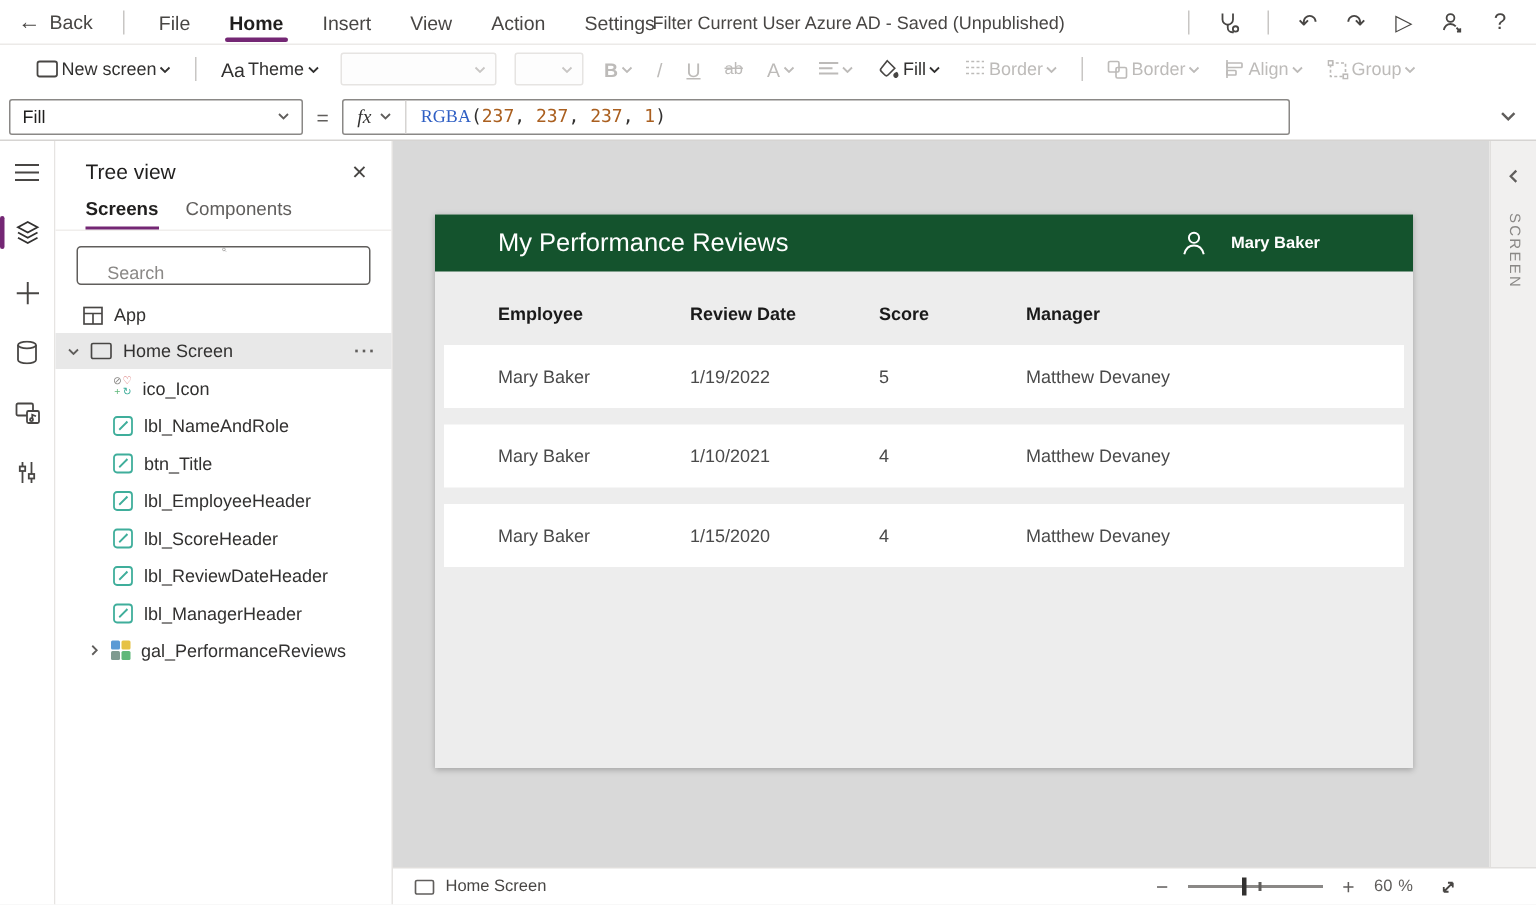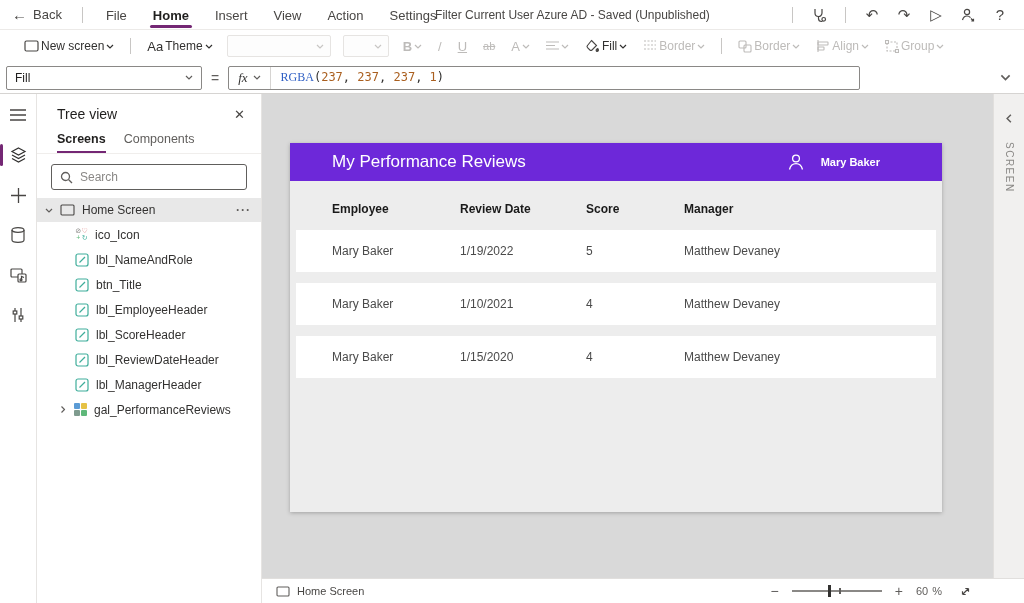--- a/index.html
+++ b/index.html
@@ -53,21 +53,21 @@
   .rail-btn.selected::before { content:""; position:absolute; left:0; top:2px; bottom:2px; width:3px; background:#742774; border-radius:2px; }
 
   .tree { position:absolute; left:37px; top:0; bottom:0; width:225px; background:#fff; border-right:1px solid #e6e4e2; font-size:12px; }
   .tree-head { display:flex; align-items:center; justify-content:space-between; padding:12px 16px 6px 20px; }
   .tree-title { font-size:14px; font-weight:normal; color:#201f1e; }
   .tree-close { font-size:13px; color:#484644; cursor:pointer; }
   .tree-tabs { display:flex; gap:18px; padding:4px 20px 0; border-bottom:1px solid #f0eeec; }
   .ttab { padding-bottom:7px; color:#605e5c; cursor:pointer; position:relative; font-size:12.5px; }
   .ttab.active { color:#201f1e; font-weight:bold; }
   .ttab.active::after { content:""; position:absolute; left:0; right:0; bottom:0; height:2px; background:#742774; }
-  .search-box { margin:10px 14px 8px; height:26px; border:1px solid #605e5c; border-radius:3px; display:flex; align-items:center; gap:7px; padding:0 8px; color:#605e5c; }
+  .search-box { margin:10px 14px 8px; height:26px; border:1px solid #605e5c; border-radius:3px; display:flex; align-items:center; gap:7px; padding:0 8px; color:#605e5c;flex-direction:column; }
   .search-box input { border:none; outline:none; flex:1; font-size:12px; font-family:inherit; color:#323130; background:transparent; }
   .search-box input::placeholder { color:#8a8886; }
   .tree-row { display:flex; align-items:center; gap:7px; height:24px; padding-left:18px; color:#323130; cursor:pointer; }
   .tree-row .chev { color:#605e5c; flex:0 0 auto; }
   .row-screen { background:#e8e8e8; padding-left:8px; }
   .row-screen .dots { margin-left:auto; margin-right:10px; color:#605e5c; letter-spacing:1px; font-weight:bold; }
   .child { padding-left:38px; height:25px; }
   .child.gal { padding-left:22px; }
   .mini-grid { width:13px; height:13px; display:grid; grid-template-columns:1fr 1fr; font-size:7px; line-height:6.5px; text-align:center; flex:0 0 auto; }
   .gal-grid { width:13px; height:13px; display:grid; grid-template-columns:1fr 1fr; gap:1px; flex:0 0 auto; }
@@ -335,20 +335,27 @@
         <span class="ttab active">Screens</span>
         <span class="ttab">Components</span>
       </div>
       <div class="search-box">
         <svg class="icn" width="13" height="13" viewBox="0 0 13 13" fill="none" stroke="#605e5c" stroke-width="1.3">
             <circle cx="5.5" cy="5.5" r="4"></circle>
             <path d="M8.7 8.7L12 12"></path>
           </svg>
         <input type="text" placeholder="Search" style="">
       </div>
+      <div class="tree-row">
+        <svg class="icn" width="14" height="13" viewBox="0 0 14 13" fill="none" stroke="#484644" stroke-width="1.1">
+            <rect x="1" y="1" width="12" height="11"></rect>
+            <path d="M1 5h12M7 5v7"></path>
+          </svg>
+        <span>App</span>
+      </div>
       <div class="tree-row row-screen">
         <svg class="chev" viewBox="0 0 8 5">
             <path d="M1 1l3 3 3-3"></path>
           </svg>
         <svg class="icn" width="15" height="12" viewBox="0 0 15 12" fill="none" stroke="#484644" stroke-width="1.1">
             <rect x="1" y="1" width="13" height="10" rx="1"></rect>
           </svg>
         <span>Home Screen</span>
         <span class="dots">···</span>
       </div>
@@ -413,21 +420,21 @@
             <span style="background:#e6c245"></span>
             <span style="background:#7f9b8f"></span>
             <span style="background:#5fb87a"></span>
         </span>
         <span>gal_PerformanceReviews</span>
       </div>
     </aside>
 
     <div class="canvas">
       <div class="screen">
-        <div class="scr-header" style="background:#6d28d9">
+        <div class="scr-header" style="background:#14532d">
           <span class="scr-title">My Performance Reviews</span>
           <span class="scr-user">
             <svg class="icn" width="20" height="20" viewBox="0 0 20 20" fill="none" stroke="#fff" stroke-width="1.3">
               <circle cx="10" cy="6.5" r="3.4"></circle>
                 <path d="M3.5 17.5c1-4 3.5-5.8 6.5-5.8s5.5 1.8 6.5 5.8"></path>
             </svg>
             <span class="scr-user-name">Mary Baker</span>
           </span>
         </div>
         <span class="col-head" style="left:42px">Employee</span>

